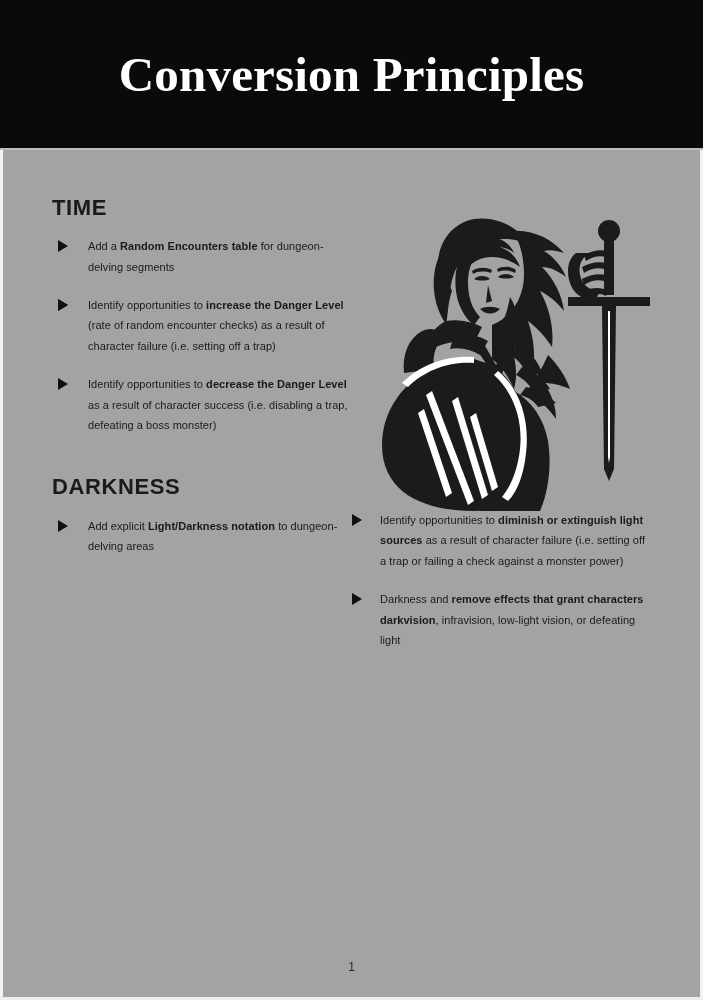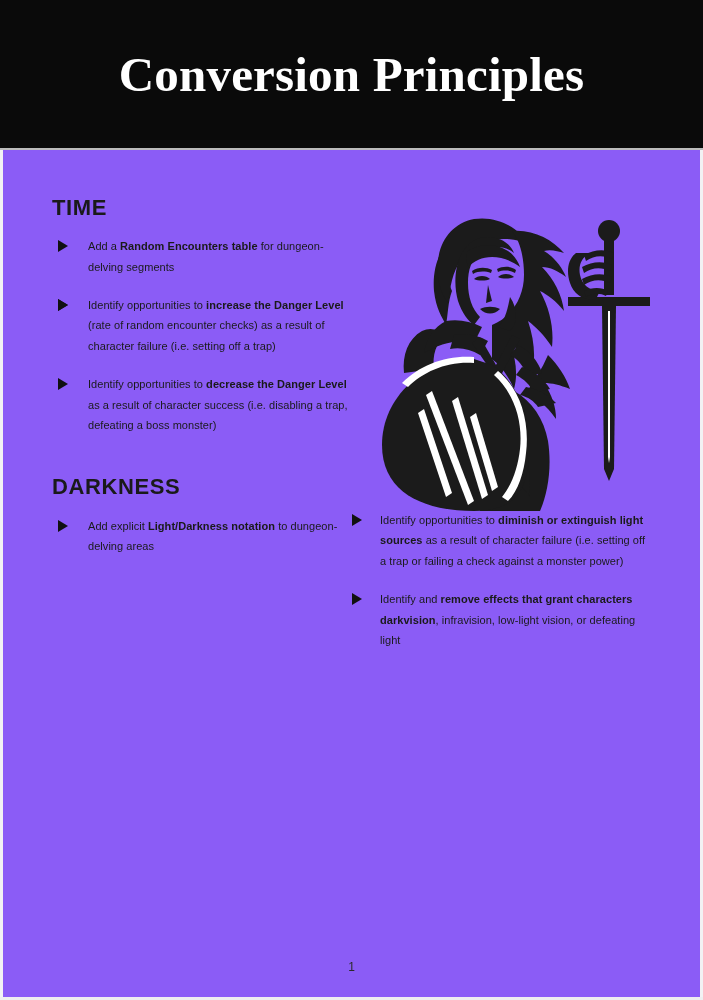--- a/index.html
+++ b/index.html
@@ -10,21 +10,21 @@
   }
   body {
     font-family: "Liberation Sans", sans-serif;
     -webkit-font-smoothing: antialiased;
   }
 
   .page {
     position: relative;
     width: 703px;
     height: 1000px;
-    background: #8b5cf6;
+    background: #a3a3a3;
     overflow: hidden;
     box-sizing: border-box;
   }
 
   
   .header-band {
     position: absolute;
     left: 0;
     top: 0;
     width: 703px;
@@ -279,21 +279,21 @@
           <path d="M220 62 C230 56 242 56 250 60 L248 66 C240 62 230 62 222 68 Z"></path>
           <path d="M220 74 C230 68 242 68 250 72 L248 78 C240 74 230 74 222 80 Z"></path>
           <path d="M222 86 C230 82 240 82 246 86 L244 91 C238 88 230 88 224 92 Z"></path>
         </g>
       </svg>
     </div>
 
     <div class="col col-right" style="top: 362px;">
       <ul class="bullets">
           <li><span class="bullet-marker"></span><span><span>Identify opportunities to </span><b>diminish or extinguish light sources</b><span> as a result of character failure (i.e. setting off a trap or failing a check against a monster power)</span></span></li>
-          <li><span class="bullet-marker"></span><span><span>Identify and </span><b>remove effects that grant characters darkvision</b><span>, infravision, low-light vision, or defeating light</span></span></li>
+          <li><span class="bullet-marker"></span><span><span>Darkness and </span><b>remove effects that grant characters darkvision</b><span>, infravision, low-light vision, or defeating light</span></span></li>
         </ul>
     </div>
 
   </div>
 
   <div class="page-number">1</div>
 
 </div>
 
 </body></html>

